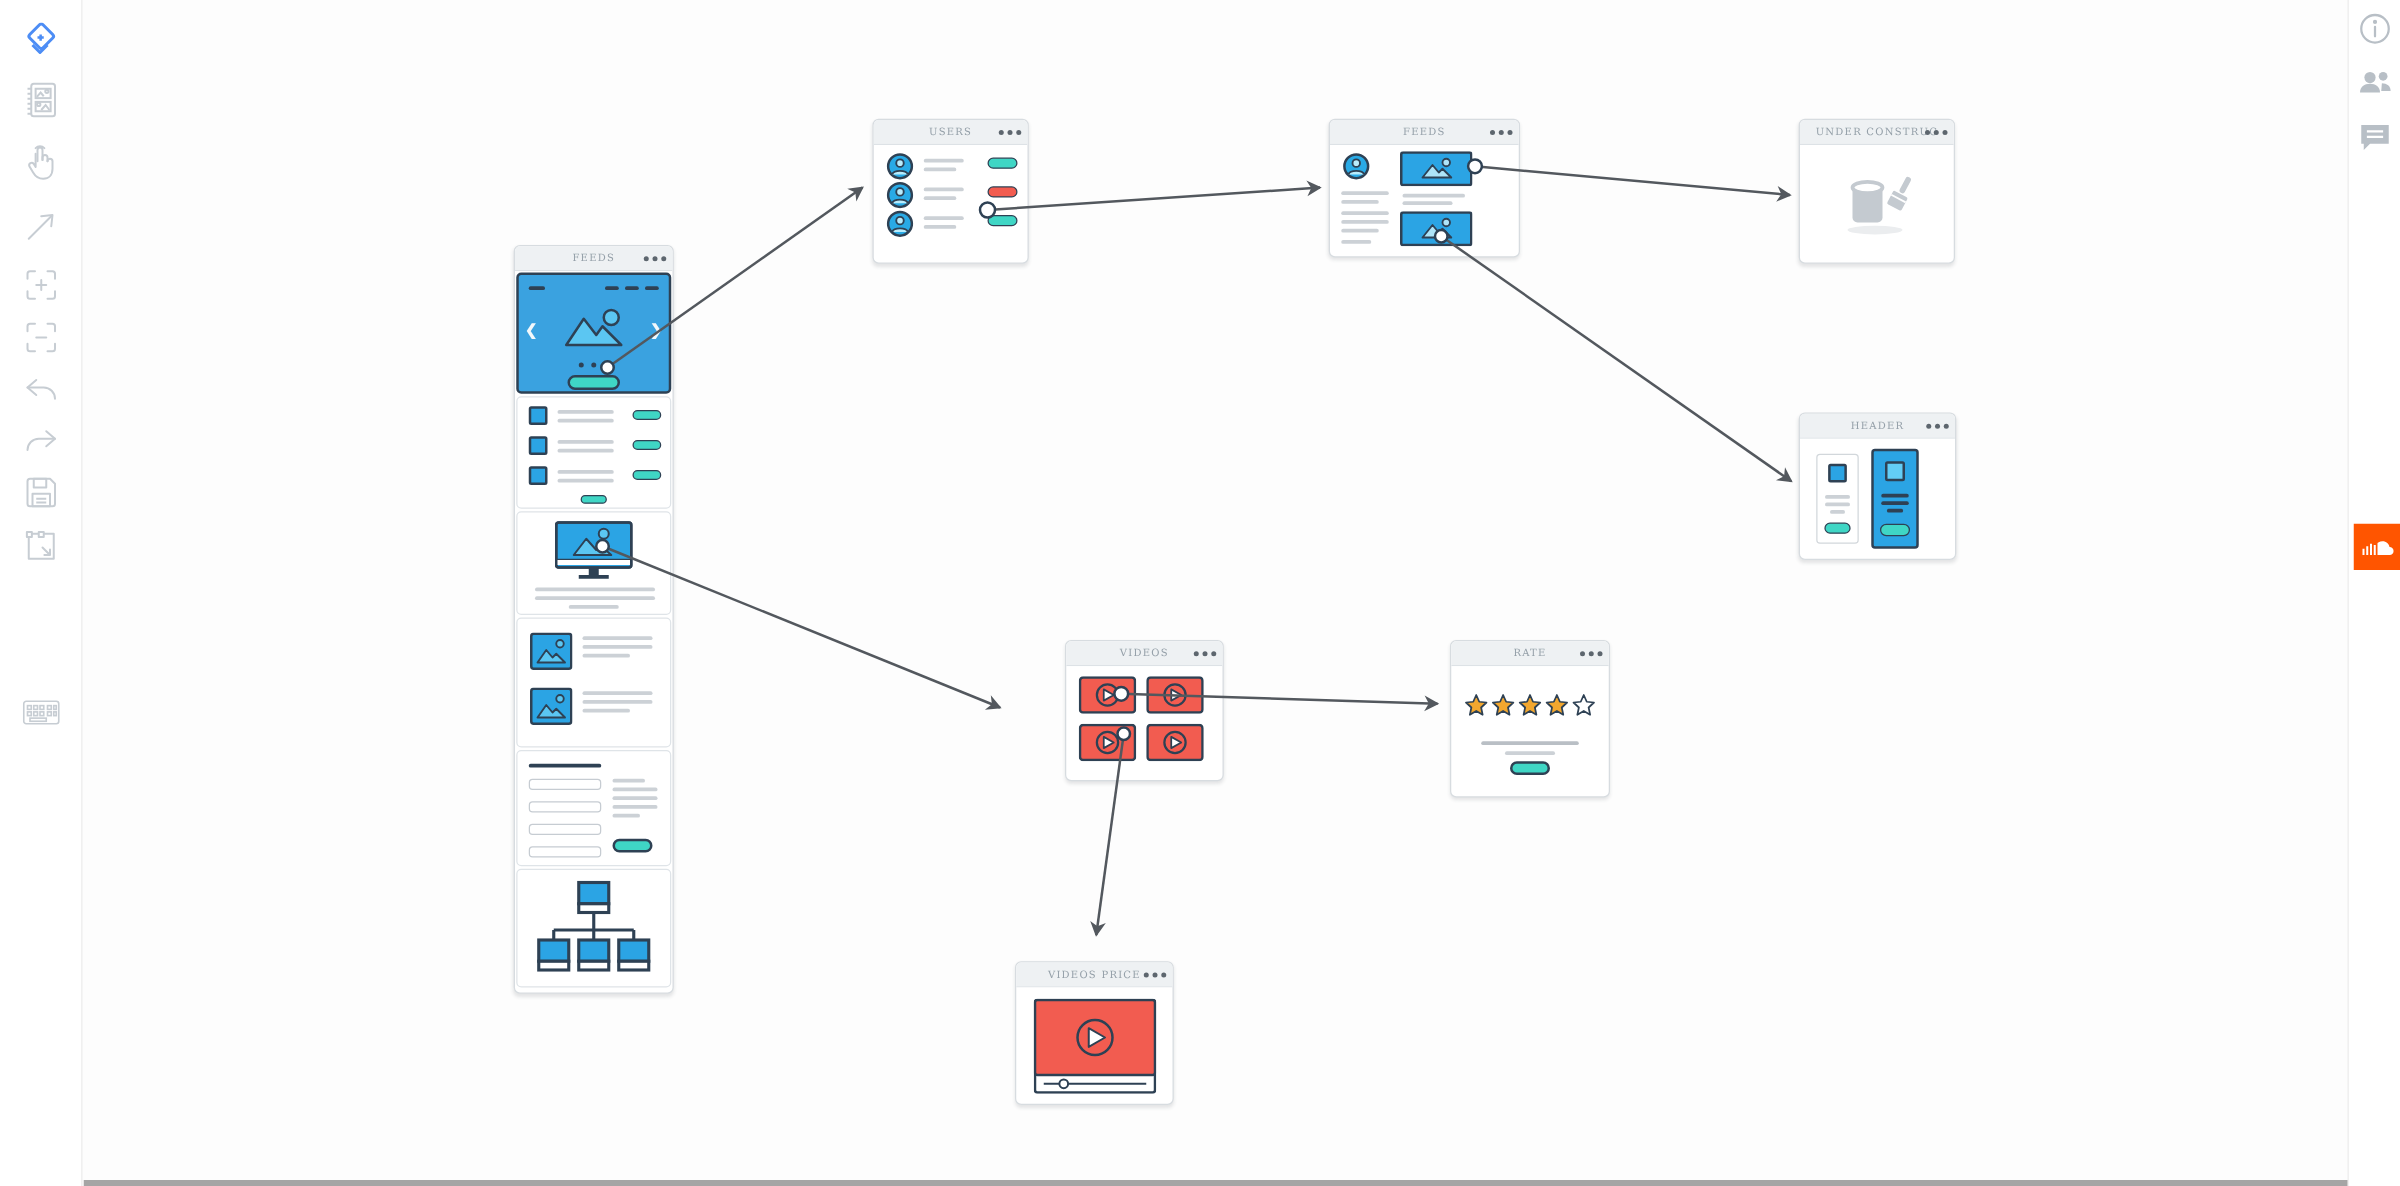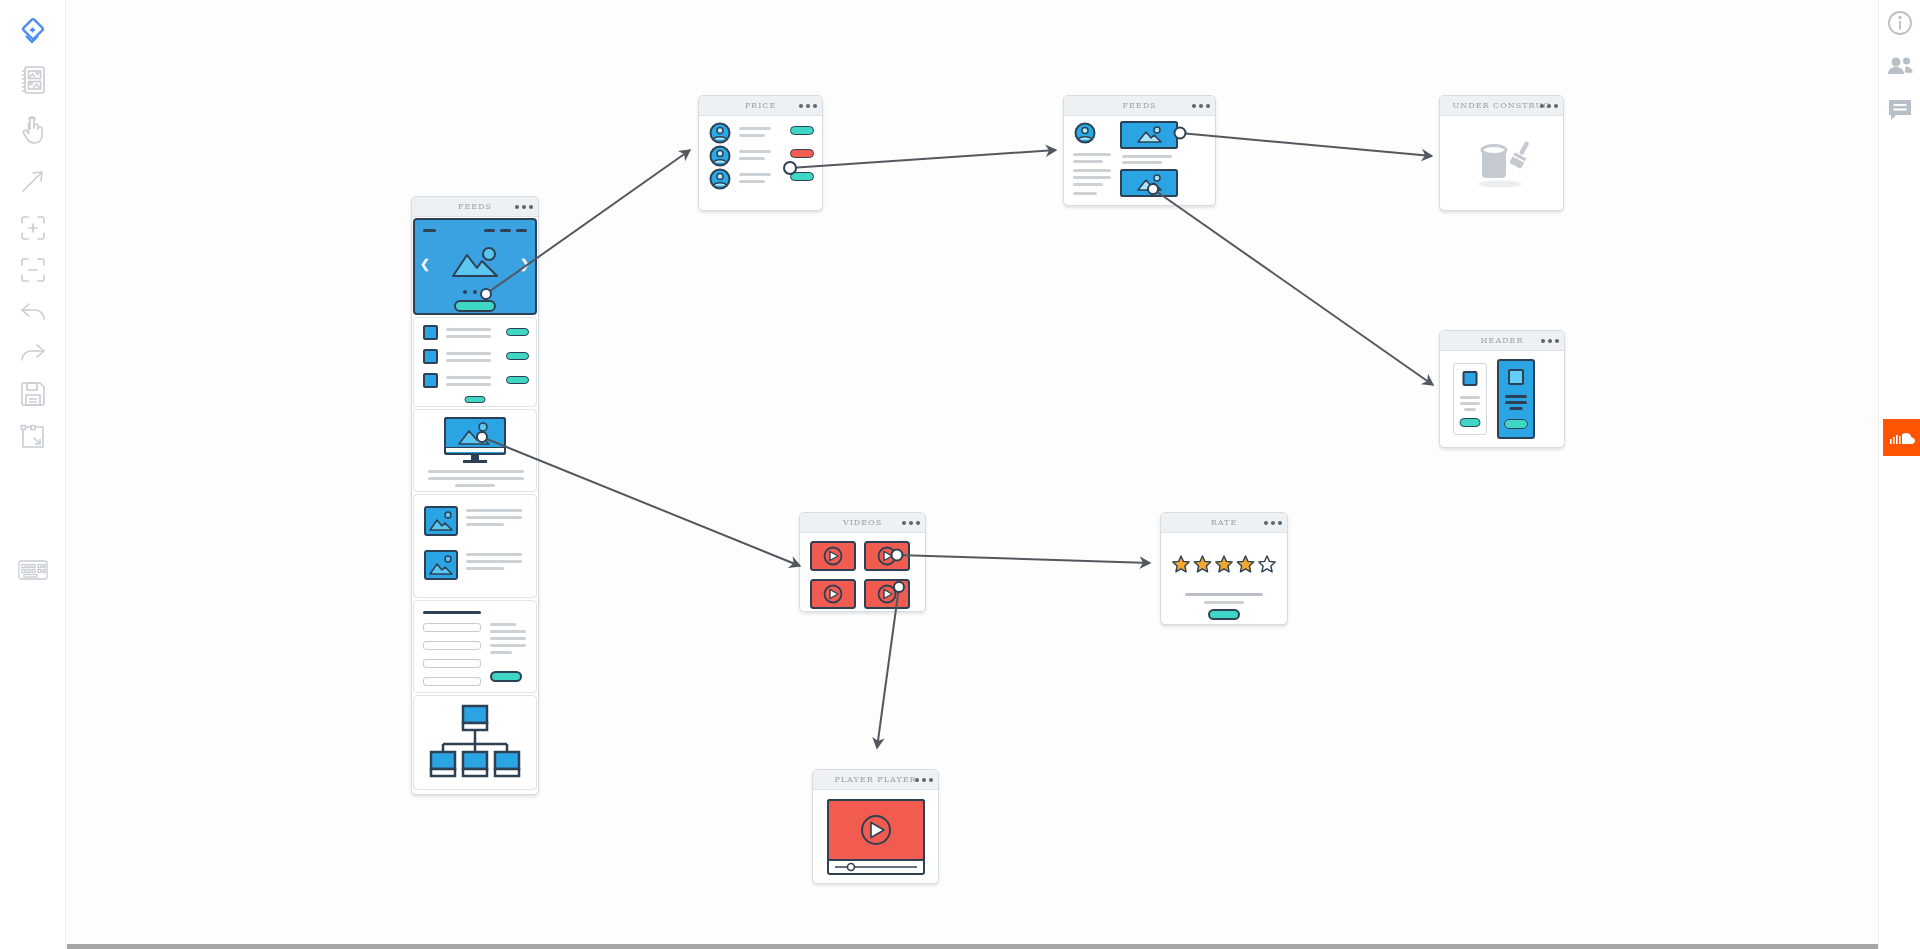--- a/index.html
+++ b/index.html
@@ -321,21 +321,21 @@
                 <rect x="75" y="67" width="24" height="7" fill="#fff"></rect>
             </g>
           </svg>
         </div>
 
       </div>
     </div>
 
     <div class="node" style="left:698px;top:95px;width:125px;height:116px">
       <div class="ntitle">
-        <span>PRICE</span>
+        <span>USERS</span>
         <span class="dots">
             <i></i>
             <i></i>
             <i></i>
           </span>
       </div>
       <div class="nbody">
         <svg width="22" height="22" viewBox="0 0 22 22" style="position:absolute;left:10px;top:6px">
           <circle cx="11" cy="11" r="9.5" fill="#29aae6" stroke="#2e4154" stroke-width="2"></circle>
           <circle cx="11" cy="8.5" r="3" fill="#b9ecfc" stroke="#2e4154" stroke-width="1.5"></circle>
@@ -444,21 +444,21 @@
         <div class="pcard blue" style="left:57px;top:8px;width:38px;height:80px">
           <div class="bluebox" style="left:50%;transform:translateX(-50%);top:8px;width:16px;height:16px;background:#63cdf5"></div>
           <div class="gline dark" style="left:50%;transform:translateX(-50%);top:34px;width:22px;height:3px"></div>
           <div class="gline dark" style="left:50%;transform:translateX(-50%);top:40px;width:22px;height:3px"></div>
           <div class="gline dark" style="left:50%;transform:translateX(-50%);top:46px;width:13px;height:3px"></div>
           <div class="pill soft" style="left:50%;transform:translateX(-50%);top:58px;width:24px;height:10px"></div>
         </div>
       </div>
     </div>
 
-    <div class="node" style="left:799px;top:512px;width:127px;height:100px">
+    <div class="node" style="left:852px;top:512px;width:127px;height:113px">
       <div class="ntitle">
         <span>VIDEOS</span>
         <span class="dots">
             <i></i>
             <i></i>
             <i></i>
           </span>
       </div>
       <div class="nbody">
         <svg width="46" height="30" viewBox="0 0 46 30" style="position:absolute;left:10px;top:8px">
@@ -477,21 +477,21 @@
           <path d="M20,10.5 L28,15 L20,19.5 Z" fill="#fff" stroke="#2e4154" stroke-width="1.4" stroke-linejoin="round"></path>
         </svg>
         <svg width="46" height="30" viewBox="0 0 46 30" style="position:absolute;left:64px;top:46px">
           <rect x="1" y="1" width="44" height="28" rx="2.5" fill="#f25c50" stroke="#2e4154" stroke-width="2"></rect>
           <circle cx="23" cy="15" r="8.5" fill="none" stroke="#2e4154" stroke-width="1.8"></circle>
           <path d="M20,10.5 L28,15 L20,19.5 Z" fill="#fff" stroke="#2e4154" stroke-width="1.4" stroke-linejoin="round"></path>
         </svg>
       </div>
     </div>
 
-    <div class="node" style="left:1160px;top:512px;width:128px;height:113px">
+    <div class="node" style="left:1160px;top:512px;width:128px;height:126px">
       <div class="ntitle">
         <span>RATE</span>
         <span class="dots">
             <i></i>
             <i></i>
             <i></i>
           </span>
       </div>
       <div class="nbody">
         <svg width="104" height="18" viewBox="0 0 104 18" style="position:absolute;left:50%;top:22px;transform:translateX(-50%)">
@@ -504,21 +504,21 @@
           </g>
         </svg>
         <div class="gline" style="left:50%;transform:translateX(-50%);top:60px;width:78px;background:#b9bfc5"></div>
         <div class="gline" style="left:50%;transform:translateX(-50%);top:68px;width:40px"></div>
         <div class="pill" style="left:50%;transform:translateX(-50%);top:76px;width:32px;height:11px"></div>
       </div>
     </div>
 
     <div class="node" style="left:812px;top:769px;width:127px;height:115px">
       <div class="ntitle">
-        <span>PLAYER PLAYER</span>
+        <span>VIDEOS PRICE</span>
         <span class="dots">
             <i></i>
             <i></i>
             <i></i>
           </span>
       </div>
       <div class="nbody">
         <svg width="98" height="76" viewBox="0 0 98 76" style="position:absolute;left:50%;top:50%;transform:translate(-50%,-50%)">
           <rect x="1" y="1" width="96" height="74" rx="2" fill="#fff" stroke="#2e4154" stroke-width="2"></rect>
           <rect x="1" y="1" width="96" height="60" rx="2" fill="#f25c50" stroke="#2e4154" stroke-width="2"></rect>

